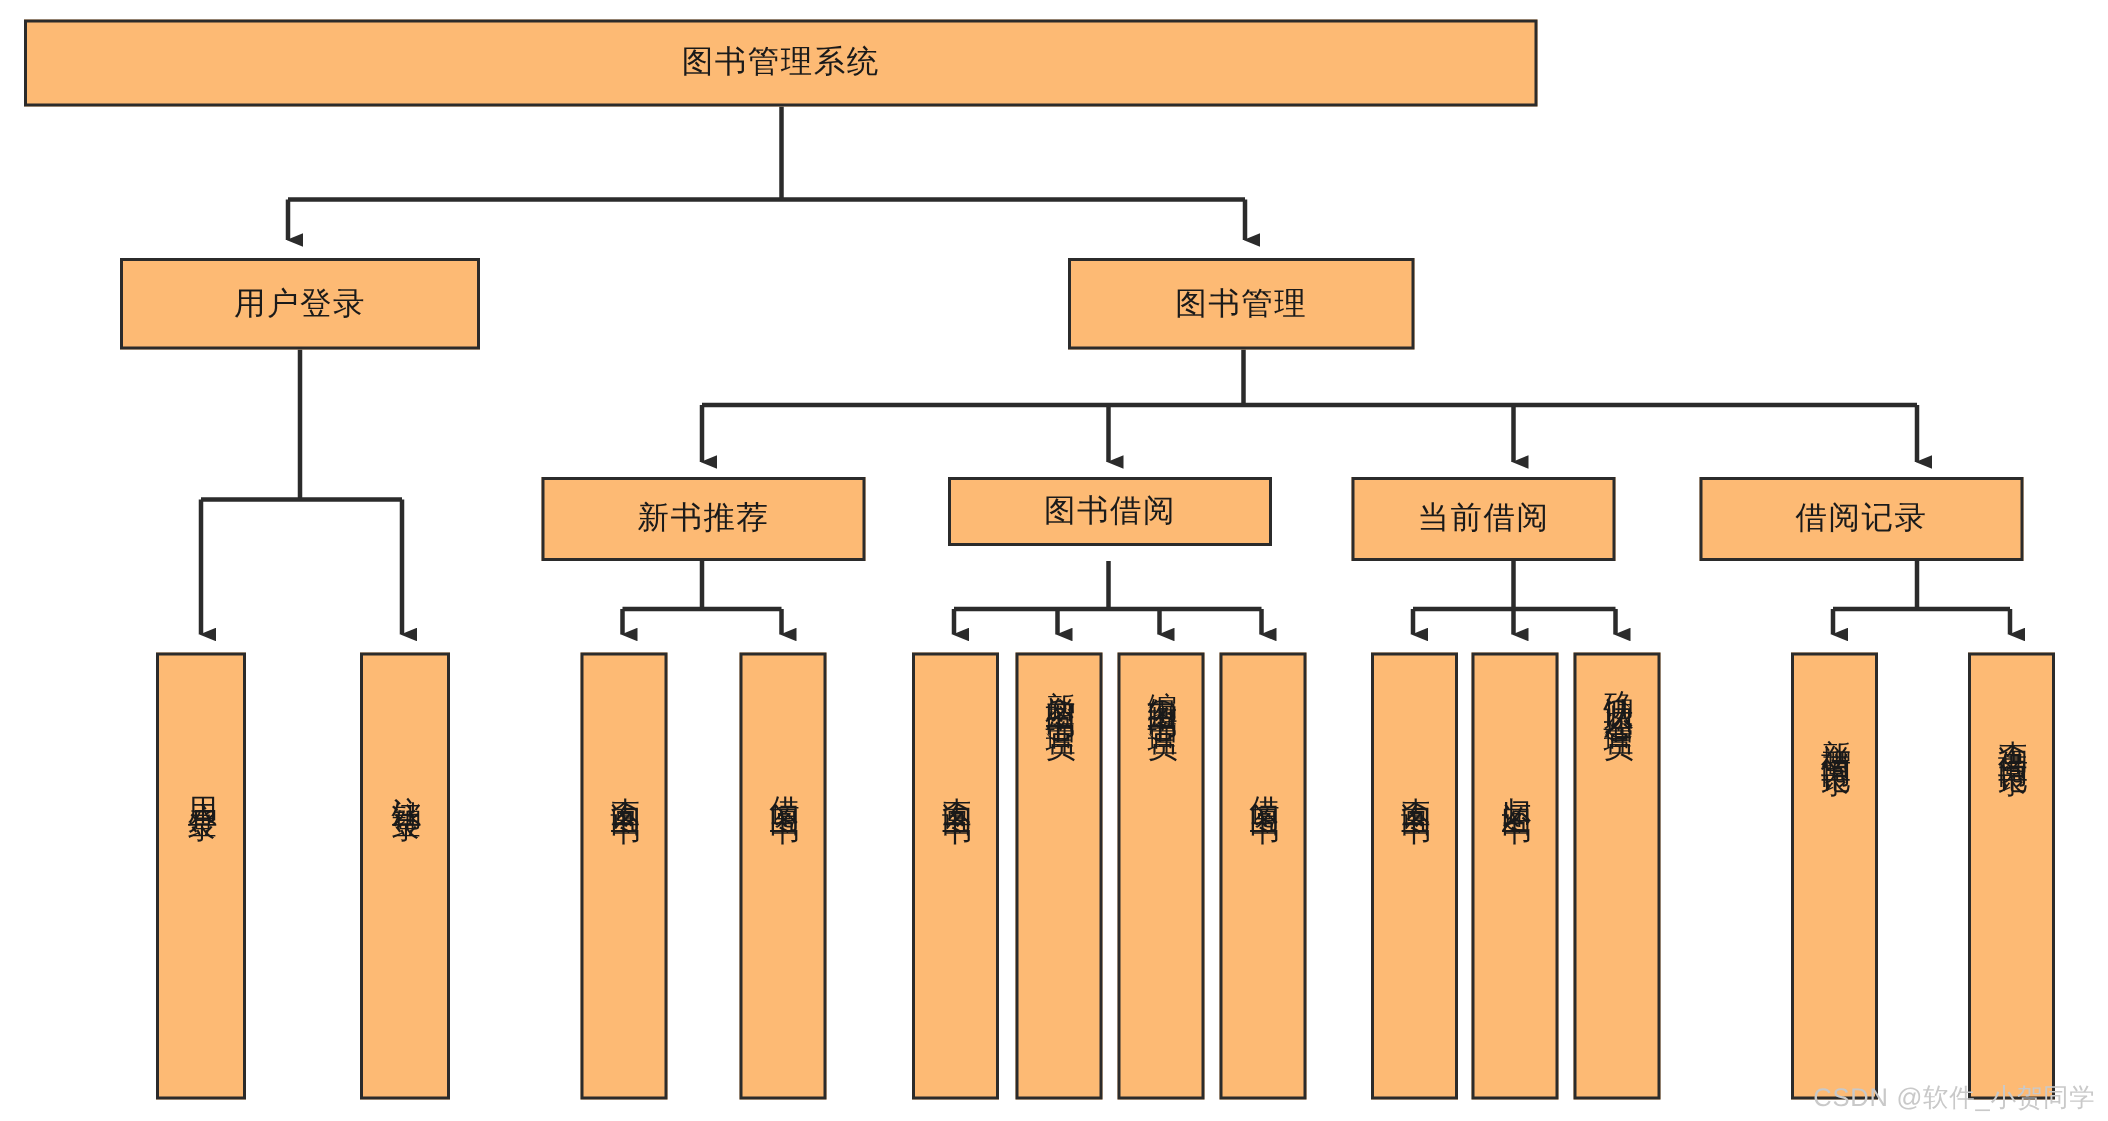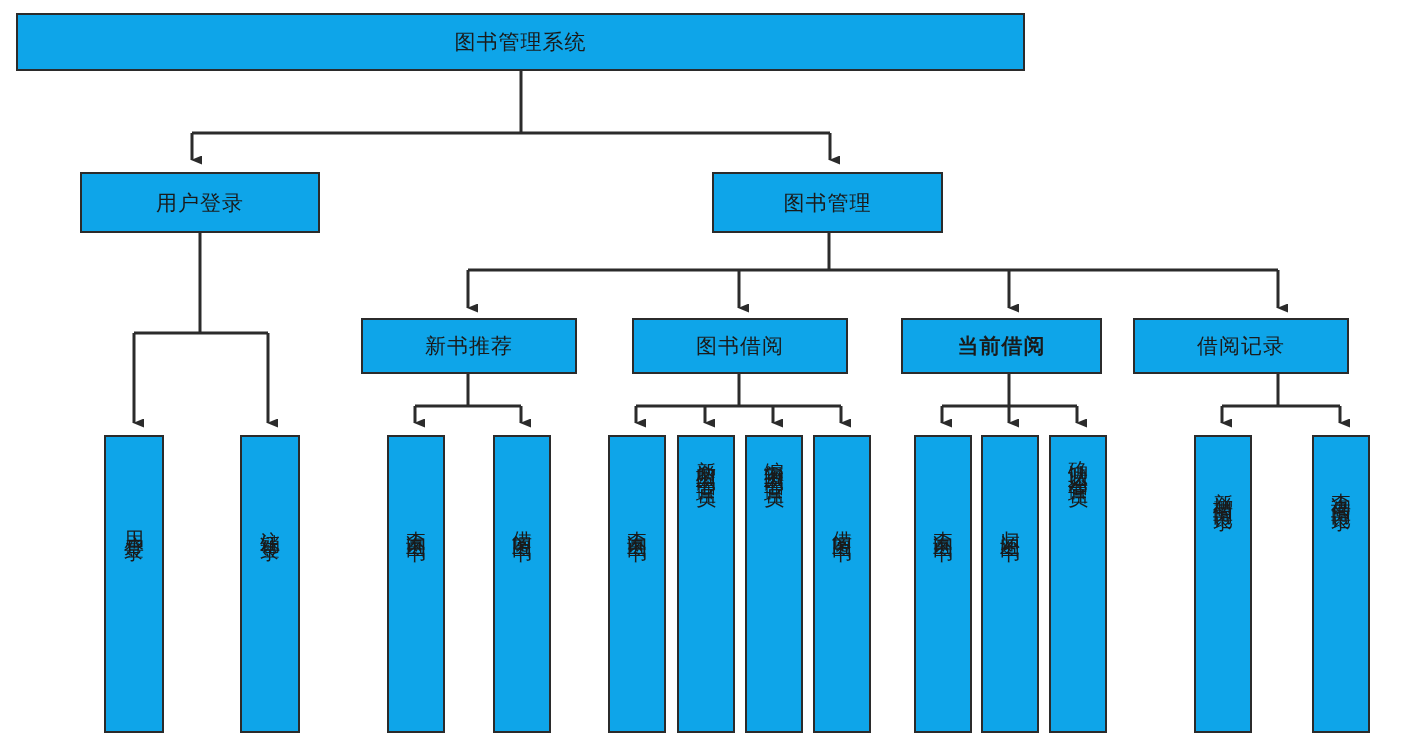--- a/index.html
+++ b/index.html
@@ -23,21 +23,21 @@
     left: 0;
     top: 0;
     width: 1405px;
     height: 747px;
     pointer-events: none;
   }
   .node {
     position: absolute;
     box-sizing: border-box;
     border: 2px solid #2b2b2b;
-    background: #0ea5e9;
+    background: #fdba74;
     display: flex;
     align-items: center;
     justify-content: center;
     color: #1a1a1a;
   }
   .node.horiz {
     font-size: 21px;
     letter-spacing: 1px;
     line-height: 1.2;
   }
@@ -141,25 +141,25 @@
   </div>
 
   <div class="node horiz" style="left:712px; top:172px; width:231px; height:61px;">
     <span>图书管理</span>
   </div>
 
   <div class="node horiz" style="left:361px; top:318px; width:216px; height:56px;">
     <span>新书推荐</span>
   </div>
 
-  <div class="node horiz" style="left:632px; top:318px; width:216px; height:56px;">
+  <div class="node horiz" style="left:632px; top:318px; width:216px; height:46px;">
     <span>图书借阅</span>
   </div>
 
-  <div class="node horiz" style="left:901px; top:318px; width:201px; height:56px;font-weight:bold;">
+  <div class="node horiz" style="left:901px; top:318px; width:176px; height:56px;">
     <span>当前借阅</span>
   </div>
 
   <div class="node horiz" style="left:1133px; top:318px; width:216px; height:56px;">
     <span>借阅记录</span>
   </div>
 
   <div class="node leaf mid" style="left:104px; top:435px; width:60px; height:298px;">
     <span class="vtext">用户登录</span>
   </div>
@@ -205,14 +205,15 @@
   </div>
 
   <div class="node leaf mid" style="left:1194px; top:435px; width:58px; height:298px;">
     <span class="vtext" style="margin-top:34px;">新增借阅记录</span>
   </div>
 
   <div class="node leaf mid" style="left:1312px; top:435px; width:58px; height:298px;">
     <span class="vtext" style="margin-top:34px;">查询借阅记录</span>
   </div>
 
+  <div class="watermark">CSDN @软件_小贺同学</div>
 
 </div>
 
 </body></html>

